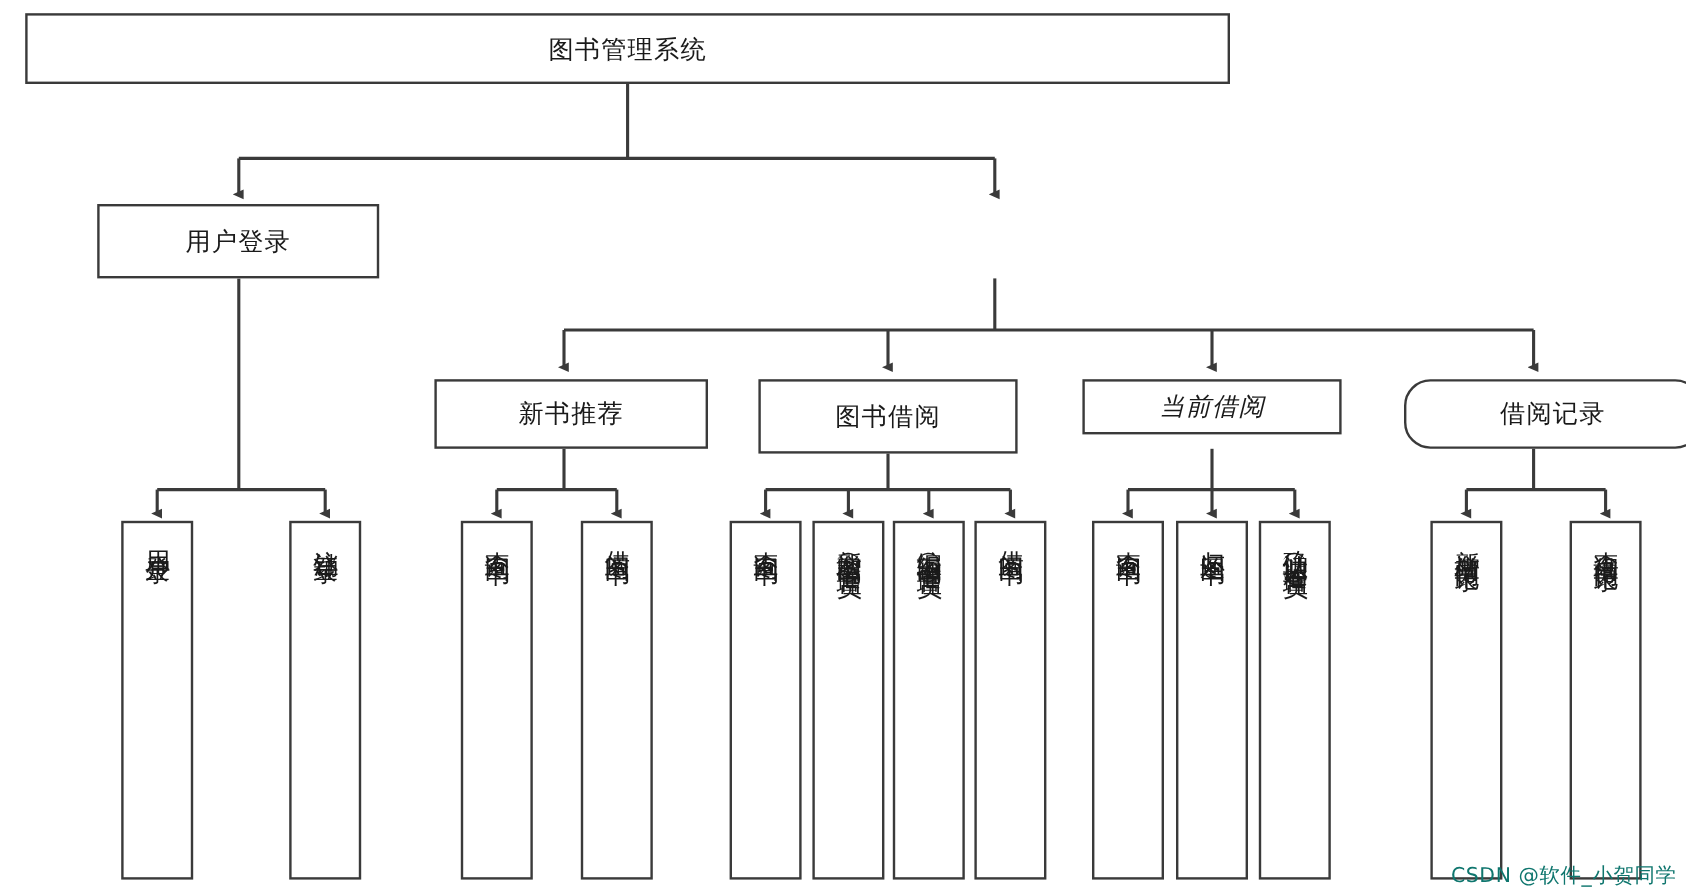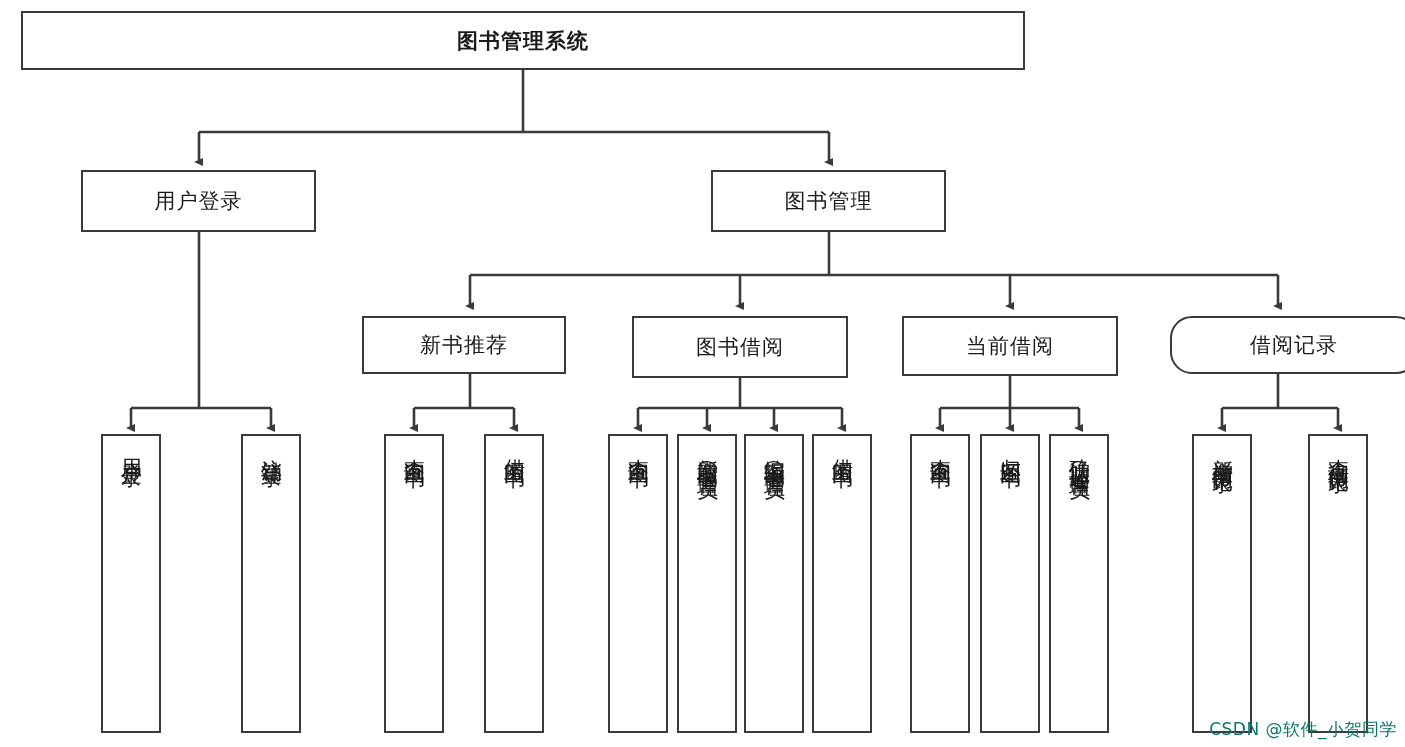--- a/index.html
+++ b/index.html
@@ -112,41 +112,38 @@
       <path d="M1010,408 L1010,428" marker-end="url(#arrow)"></path>
       <path d="M1079,408 L1079,428" marker-end="url(#arrow)"></path>
 
       <path d="M1278,374 L1278,408"></path>
       <path d="M1222,408 L1338,408"></path>
       <path d="M1222,408 L1222,428" marker-end="url(#arrow)"></path>
       <path d="M1338,408 L1338,428" marker-end="url(#arrow)"></path>
     </g>
   </svg>
 
-  <div class="node horiz" style="left:21px; top:11px; width:1004px; height:59px;font-weight:bold;">
+  <div class="node horiz" style="left:21px; top:11px; width:1004px; height:59px;">
     <span class="hlabel">图书管理系统</span>
   </div>
 
   <div class="node horiz" style="left:81px; top:170px; width:235px; height:62px;">
     <span class="hlabel">用户登录</span>
   </div>
 
-  <div class="node horiz" style="left:711px; top:170px; width:235px; height:62px;">
-    <span class="hlabel">图书管理</span>
-  </div>
-
-  <div class="node horiz" style="left:362px; top:316px; width:204px; height:58px;">
+
+  <div class="node horiz" style="left:362px; top:316px; width:228px; height:58px;">
     <span class="hlabel">新书推荐</span>
   </div>
 
   <div class="node horiz" style="left:632px; top:316px; width:216px; height:62px;">
     <span class="hlabel">图书借阅</span>
   </div>
 
-  <div class="node horiz" style="left:902px; top:316px; width:216px; height:60px;">
+  <div class="node horiz" style="left:902px; top:316px; width:216px; height:46px;font-style:italic;">
     <span class="hlabel">当前借阅</span>
   </div>
 
   <div class="node horiz" style="left:1170px; top:316px; width:248px; height:58px;border-radius:22px;">
     <span class="hlabel">借阅记录</span>
   </div>
 
   <div class="node vert" style="left:101px; top:434px; width:60px; height:299px;">
     <span class="vlabel">用户登录</span>
   </div>

